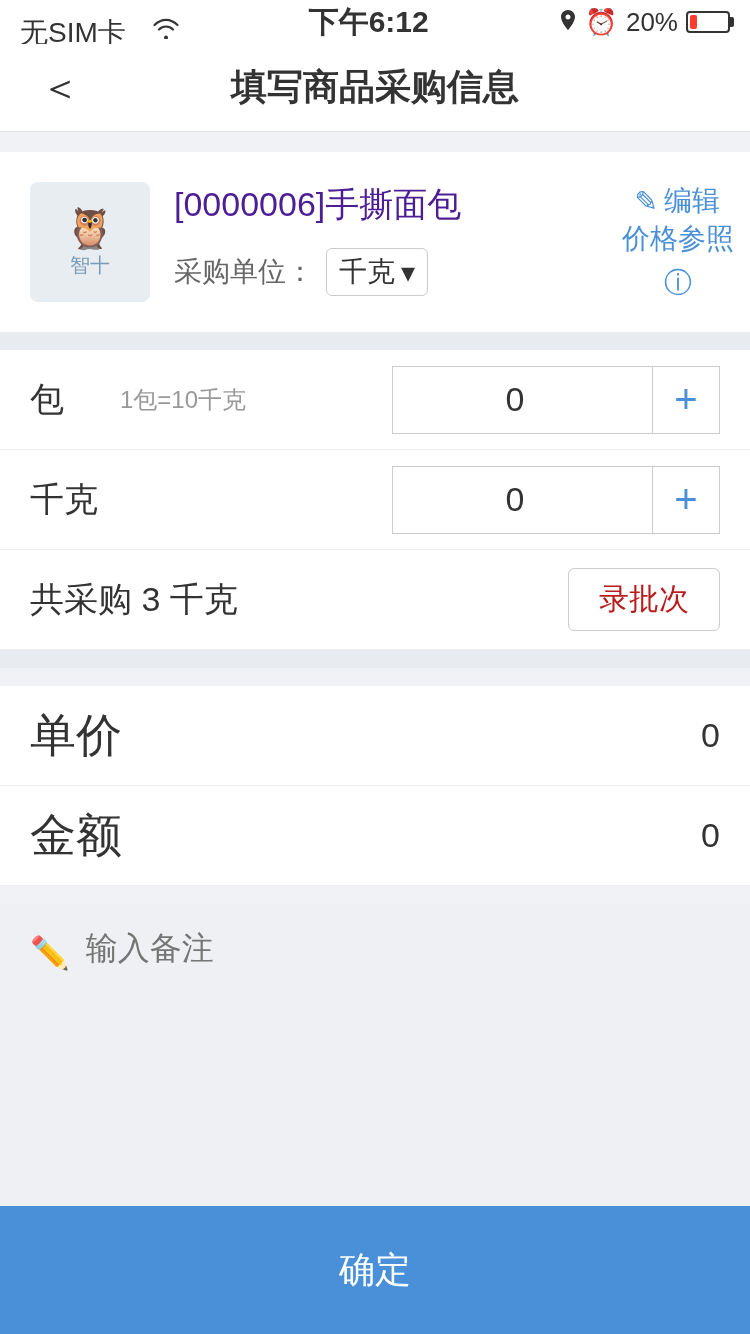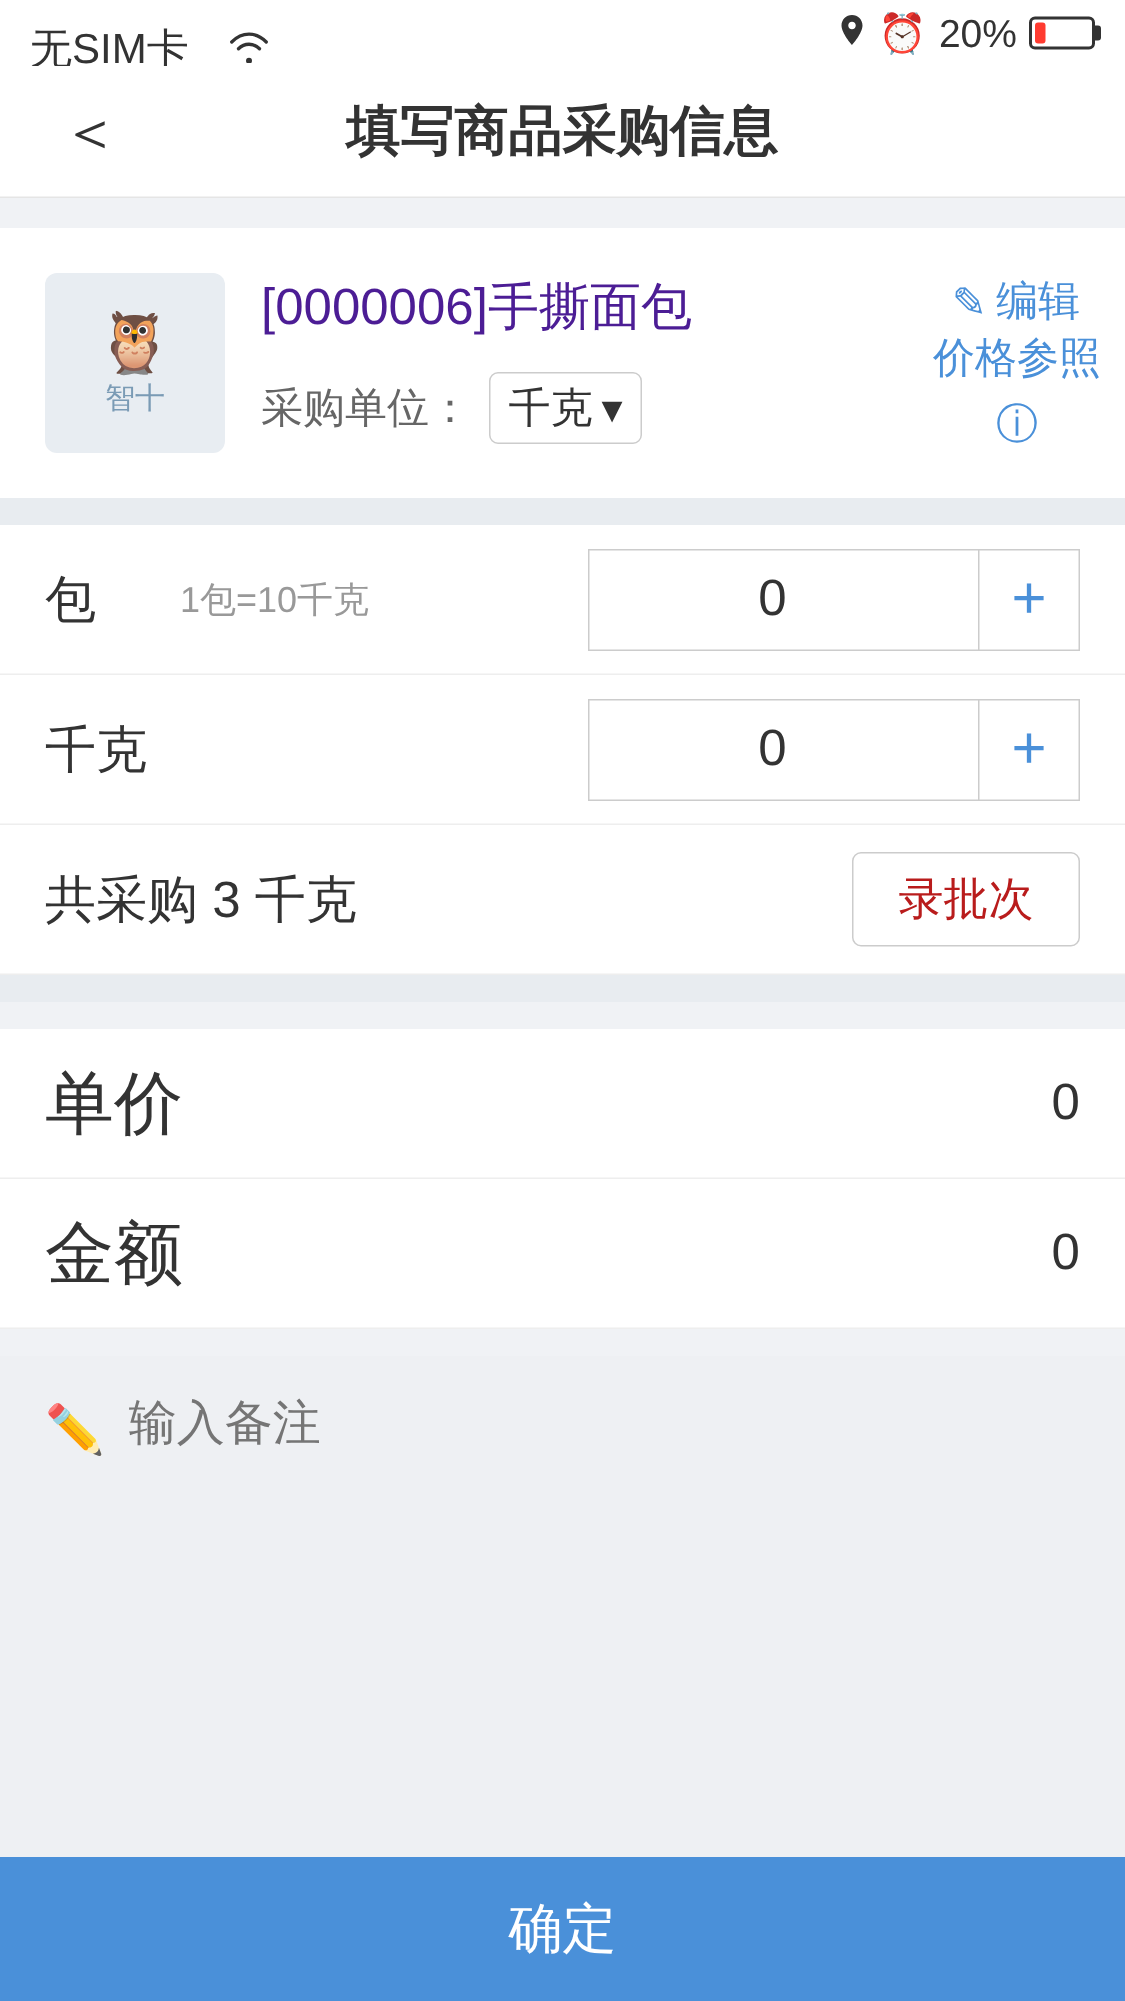--- a/index.html
+++ b/index.html
@@ -18,21 +18,21 @@
       width: 750px;
       height: 44px;
       background: #fff;
       display: flex;
       align-items: center;
       justify-content: space-between;
       padding: 0 20px;
       font-size: 28px;
       font-weight: 500;
     }
-    .status-left { display: flex; align-items: center; gap: 26px; margin-top: 22px; }
+    .status-left { display: flex; align-items: flex-start; gap: 26px; margin-top: 22px; }
     .status-center { font-weight: 600; font-size: 30px; }
     .status-right { display: flex; align-items: center; gap: 8px; font-size: 26px; }
     .battery {
       display: inline-flex; align-items: center; gap: 2px;
     }
     .battery-body {
       width: 44px; height: 22px; border: 2px solid #333; border-radius: 4px;
       position: relative; display: flex; align-items: center; padding: 2px;
     }
     .battery-body::after {
@@ -270,21 +270,21 @@
       font-size: 32px;
       color: #999;
     }
 
     
     .confirm-btn {
       position: fixed;
       bottom: 0;
       left: 0;
       width: 750px;
-      height: 96px;
+      height: 128px;
       background: #4a90d9;
       color: #fff;
       font-size: 36px;
       font-weight: 500;
       display: flex;
       align-items: center;
       justify-content: center;
       cursor: pointer;
       border: none;
     }
@@ -300,20 +300,21 @@
   <div class="status-left">
     <span>无SIM卡</span>
     <span>
       <svg width="28" height="22" viewBox="0 0 28 22" fill="none">
         <path d="M14 18.5a2 2 0 100 4 2 2 0 000-4z" fill="#333"></path>
         <path d="M7 12.5c1.9-1.9 4.4-3 7-3s5.1 1.1 7 3" stroke="#333" stroke-width="2.2" fill="none" stroke-linecap="round"></path>
         <path d="M2.5 8C5.8 4.7 9.7 2.8 14 2.8S22.2 4.7 25.5 8" stroke="#333" stroke-width="2.2" fill="none" stroke-linecap="round"></path>
       </svg>
     </span>
   </div>
+  <div class="status-center">下午6:12</div>
   <div class="status-right">
     <span>
       <svg width="20" height="22" viewBox="0 0 20 22" fill="#333">
         <path d="M10 1C6.1 1 3 4.1 3 8c0 5.2 7 13 7 13s7-7.8 7-13c0-3.9-3.1-7-7-7zm0 9.5c-1.4 0-2.5-1.1-2.5-2.5S8.6 5.5 10 5.5s2.5 1.1 2.5 2.5-1.1 2.5-2.5 2.5z"></path>
       </svg>
     </span>
     <span>⏰</span>
     <span>20%</span>
     <div class="battery">
       <div class="battery-body">

